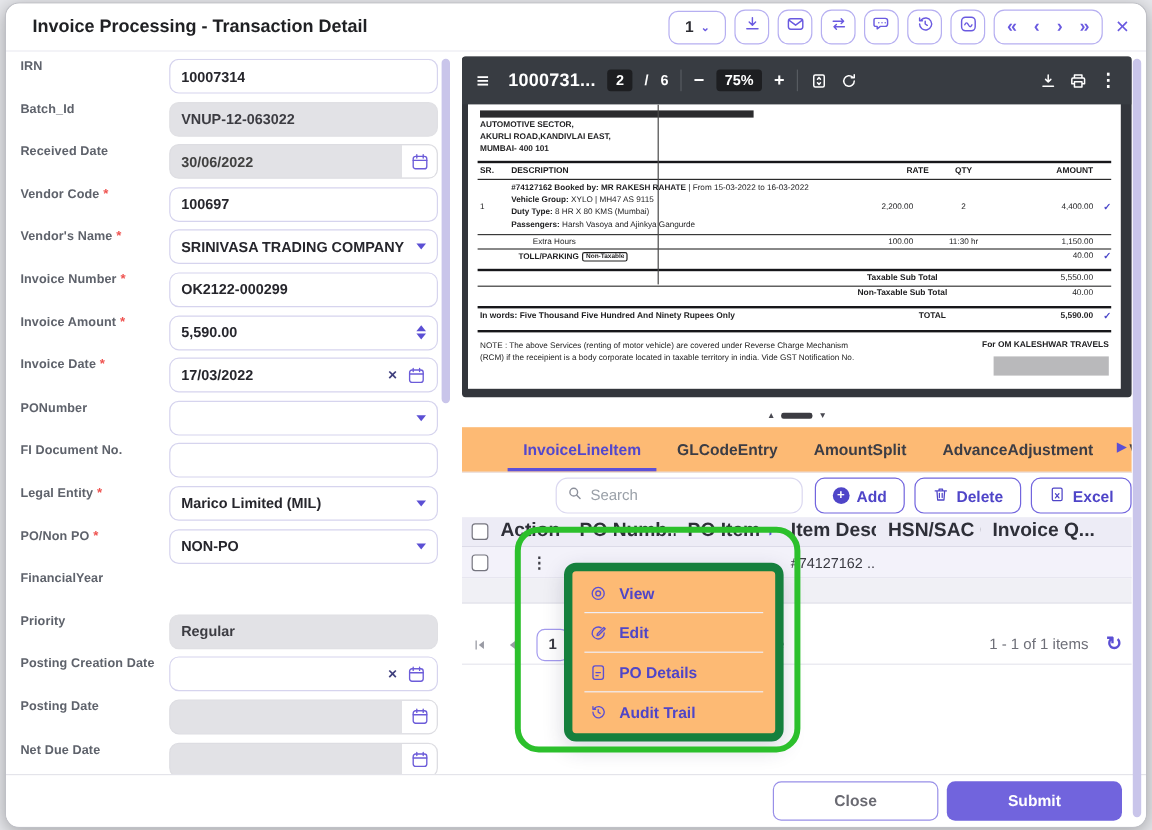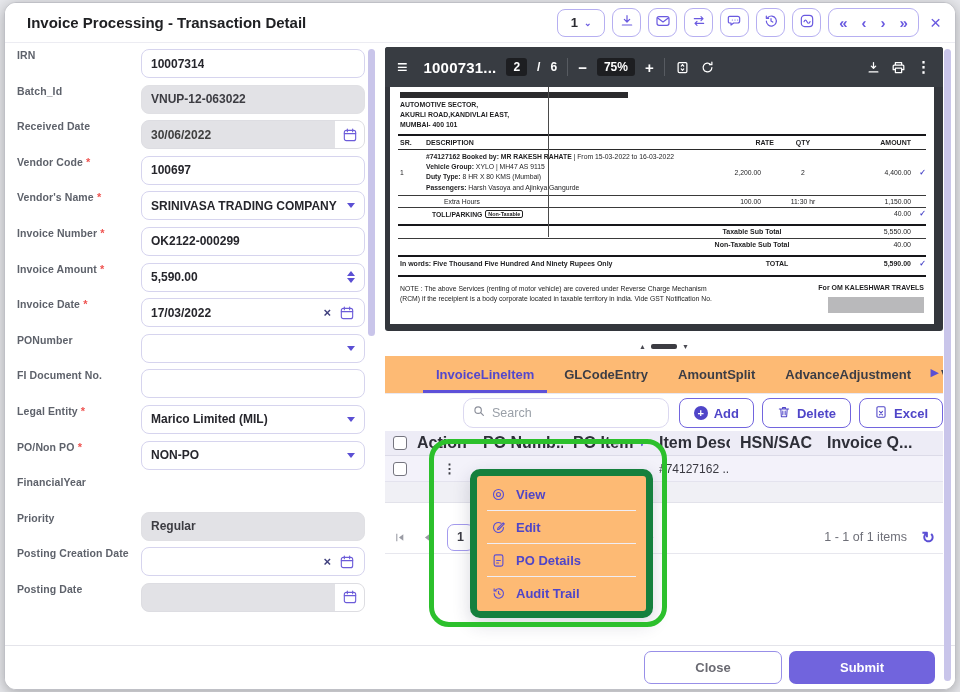--- a/index.html
+++ b/index.html
@@ -327,20 +327,32 @@
           <span class="val"></span>
         <span class="icobox">
             <svg viewBox="0 0 24 24">
               <rect x="3.5" y="5" width="17" height="15.5" rx="3"></rect>
               <path d="M3.5 10h17M8 3v4M16 3v4"></path>
             </svg>
           </span>
         </div>
       </div>
 
+    <div class="frow">
+        <div class="flb">Net Due Date</div>
+      <div class="ctl dgray">
+          <span class="val"></span>
+        <span class="icobox">
+            <svg viewBox="0 0 24 24">
+              <rect x="3.5" y="5" width="17" height="15.5" rx="3"></rect>
+              <path d="M3.5 10h17M8 3v4M16 3v4"></path>
+            </svg>
+          </span>
+        </div>
+      </div>
   </div>
   <div class="fscroll"></div>
 
   <div class="rregion">
 
     <div class="pdf">
       <div class="ptool">
         <span class="ham">≡</span>
         <span class="pname">1000731...</span>
         <span class="pgbox">2</span>

